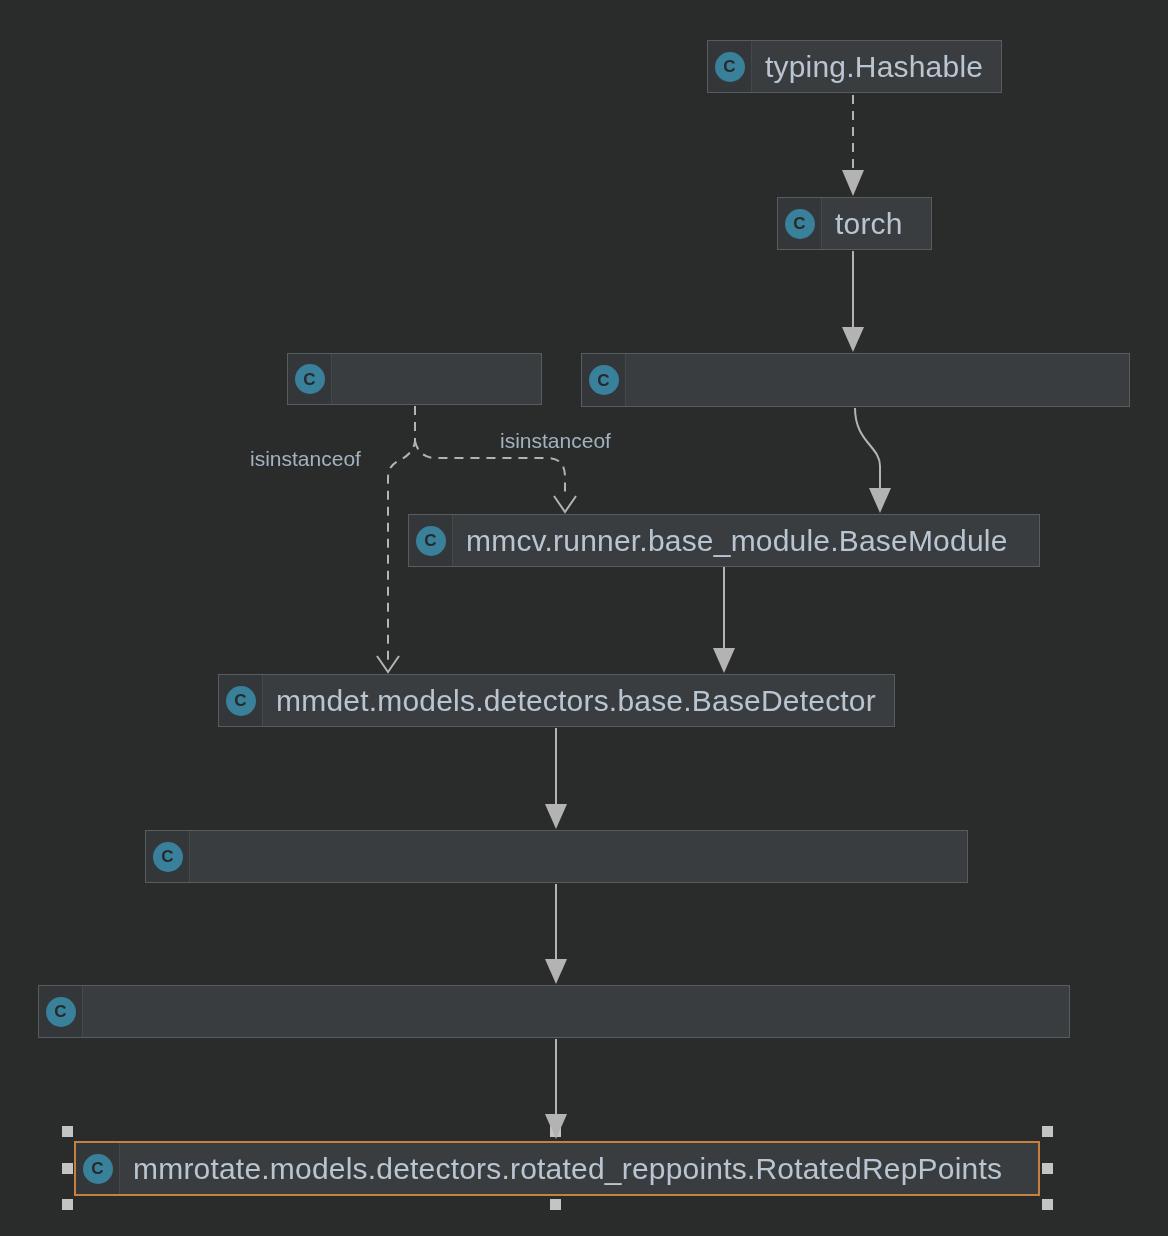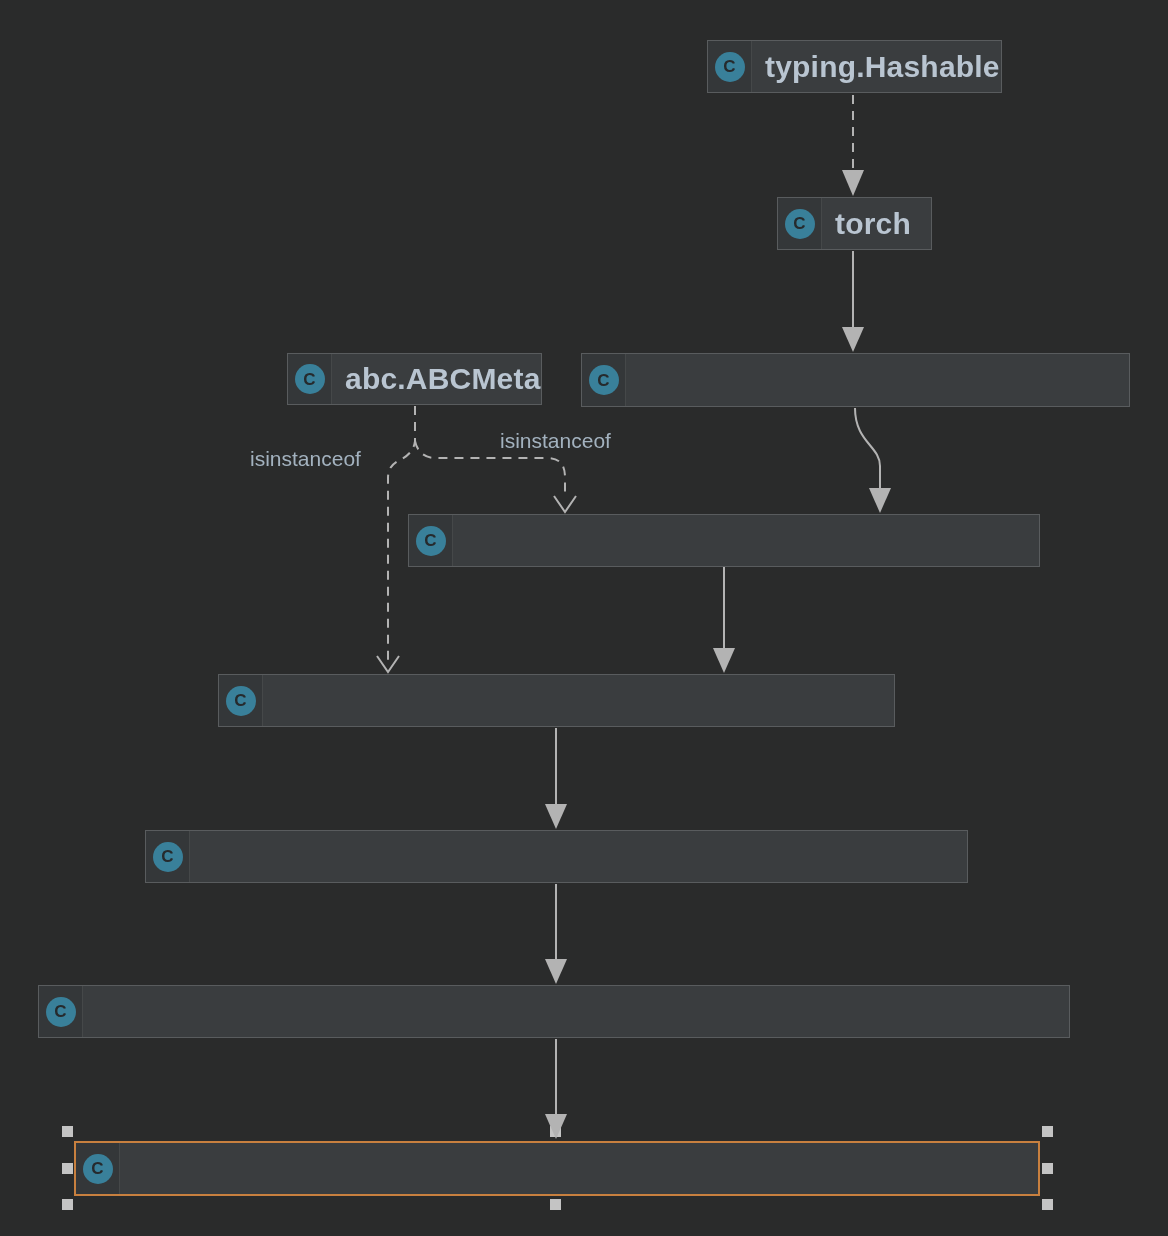--- a/index.html
+++ b/index.html
@@ -16,21 +16,21 @@
     flex:0 0 43px;display:flex;align-items:center;justify-content:center;
     background:#343739;border-right:1px solid #454849;
   }
   .class-badge{
     width:30px;height:30px;border-radius:50%;background:#39809a;
     display:flex;align-items:center;justify-content:center;
     color:#262a2d;font-size:17px;font-weight:700;line-height:1;
   }
   .node .label{
     display:flex;align-items:center;padding-left:13px;white-space:nowrap;
-    color:#b9c5d1;font-size:30px;font-weight:700;letter-spacing:0.2px;
+    color:#b9c5d1;font-size:30px;font-weight:400;letter-spacing:0.2px;
     overflow:hidden;
   }
   .node.selected{border:2px solid #c8803f;}
   .handle{
     position:absolute;width:11px;height:11px;background:#c4c4c4;
   }
   .edge-label{
     position:absolute;color:#a3b2bf;font-size:21px;font-weight:300;
     white-space:nowrap;
   }
@@ -56,39 +56,40 @@
     <span class="icon-cell">
       <span class="class-badge">C</span>
     </span>
     <span class="label">torch</span>
   </div>
 
   <div class="node" style="left:287px;top:353px;width:255px;height:52px;">
     <span class="icon-cell">
       <span class="class-badge">C</span>
     </span>
-    <span class="label">abc.ABCMeta</span>
   </div>
 
   <div class="node" style="left:581px;top:353px;width:549px;height:54px;">
     <span class="icon-cell">
       <span class="class-badge">C</span>
     </span>
   </div>
 
   <div class="node" style="left:408px;top:514px;width:632px;height:53px;">
     <span class="icon-cell">
       <span class="class-badge">C</span>
     </span>
+    <span class="label">mmcv.runner.base_module.BaseModule</span>
   </div>
 
   <div class="node" style="left:218px;top:674px;width:677px;height:53px;">
     <span class="icon-cell">
       <span class="class-badge">C</span>
     </span>
+    <span class="label">mmdet.models.detectors.base.BaseDetector</span>
   </div>
 
   <div class="node" style="left:145px;top:830px;width:823px;height:53px;">
     <span class="icon-cell">
       <span class="class-badge">C</span>
     </span>
   </div>
 
   <div class="node" style="left:38px;top:985px;width:1032px;height:53px;">
     <span class="icon-cell">
@@ -102,20 +103,21 @@
   <div class="handle" style="left:62px;top:1163px;"></div>
   <div class="handle" style="left:1042px;top:1163px;"></div>
   <div class="handle" style="left:62px;top:1199px;"></div>
   <div class="handle" style="left:550px;top:1199px;"></div>
   <div class="handle" style="left:1042px;top:1199px;"></div>
 
   <div class="node selected" style="left:74px;top:1141px;width:966px;height:55px;">
     <span class="icon-cell">
       <span class="class-badge">C</span>
     </span>
+    <span class="label">mmrotate.models.detectors.rotated_reppoints.RotatedRepPoints</span>
   </div>
 
   <div class="edge-label" style="left:250px;top:447px;">isinstanceof</div>
   <div class="edge-label" style="left:500px;top:429px;">isinstanceof</div>
 
   <svg class="edges" width="1168" height="1236" viewBox="0 0 1168 1236">
 
     <g>
       <line class="dash" x1="853" y1="95" x2="853" y2="172"></line>
       <polygon class="tri" points="842,170 864,170 853,196"></polygon>

